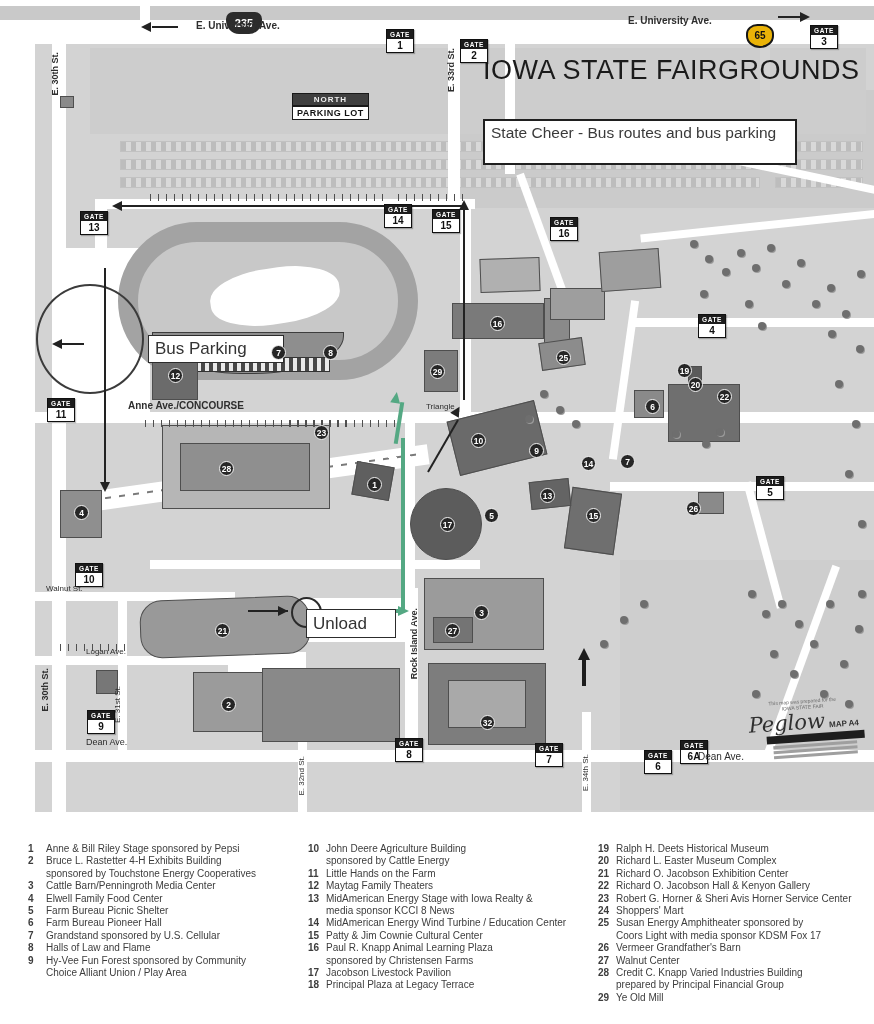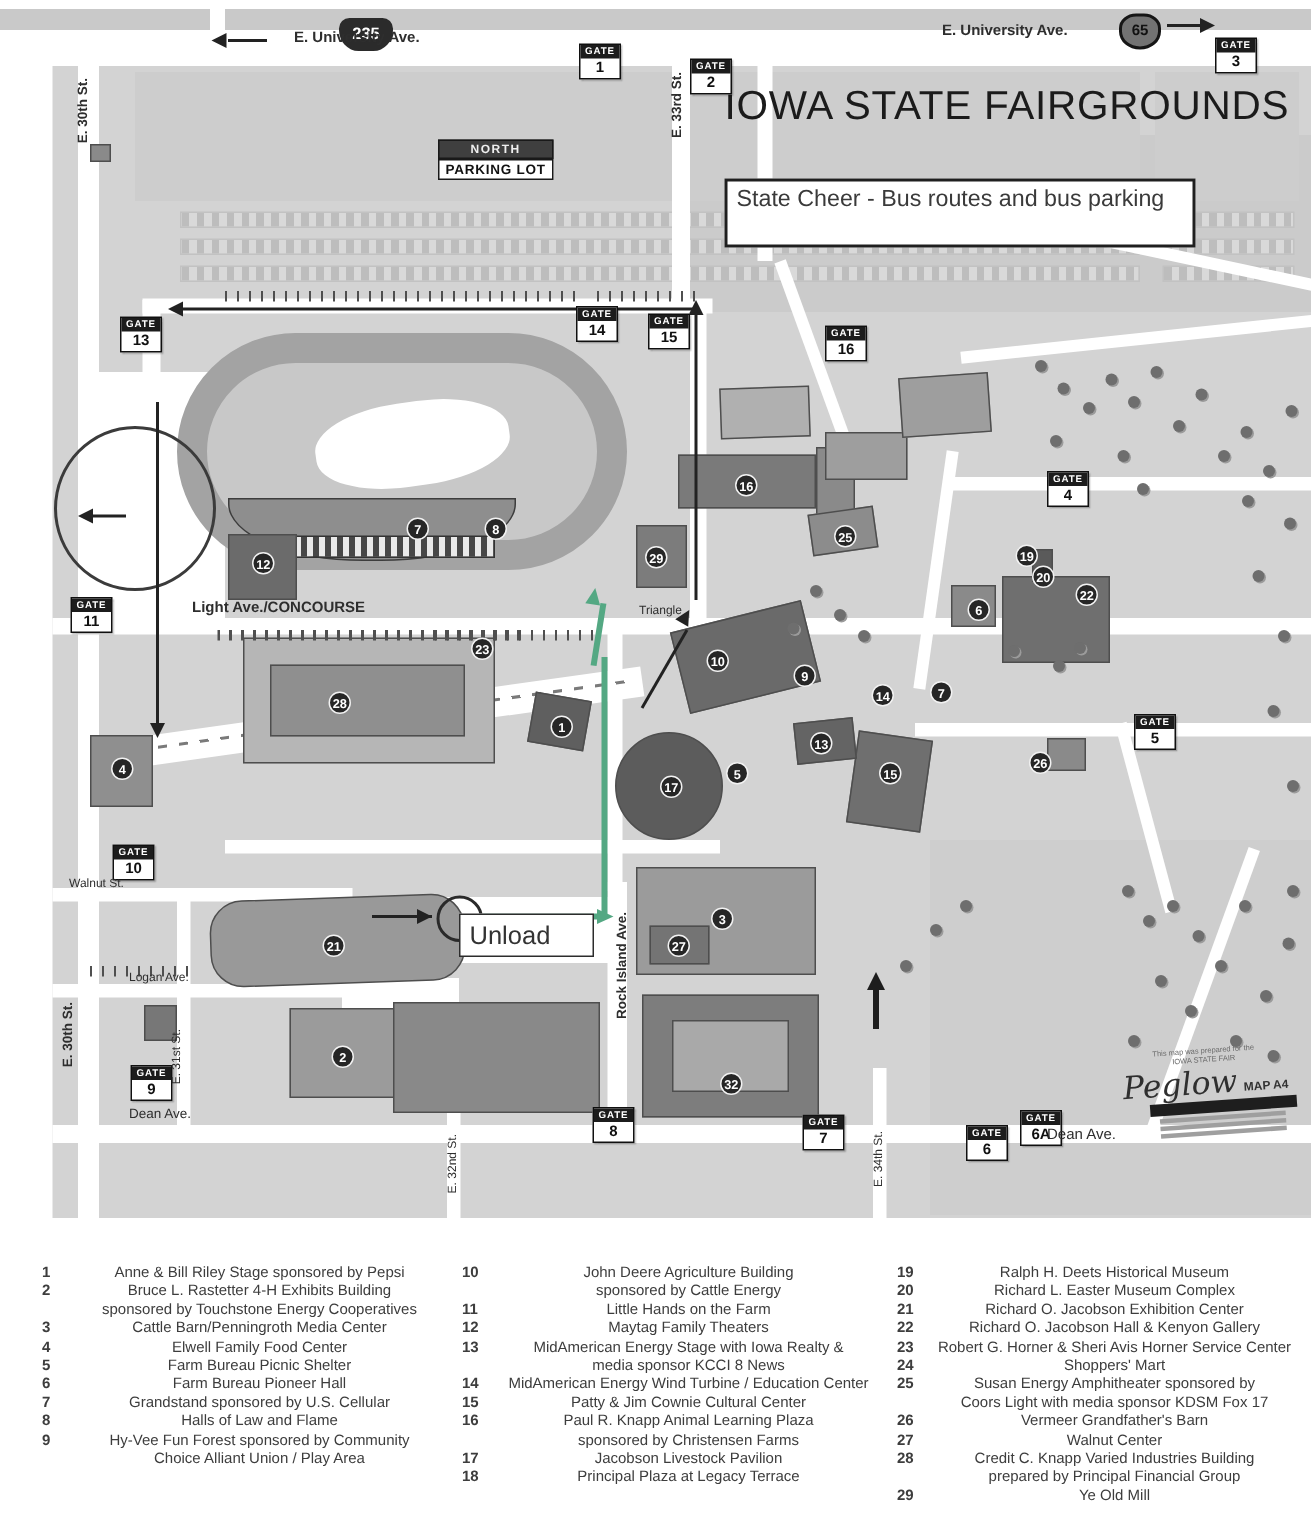--- a/index.html
+++ b/index.html
@@ -30,42 +30,42 @@
   .tri.down{border-left:5px solid transparent;border-right:5px solid transparent;border-top:10px solid #222;}
   .g-line{position:absolute;background:#54a883;}
   .tri.gup{border-left:5px solid transparent;border-right:5px solid transparent;border-bottom:11px solid #54a883;}
   .tri.gright{border-top:5px solid transparent;border-bottom:5px solid transparent;border-left:11px solid #54a883;}
   #title{position:absolute;left:483px;top:55px;font-size:27px;letter-spacing:.5px;color:#1b1b1b;font-weight:500;}
   #subtitle{position:absolute;left:483px;top:119px;width:314px;height:46px;background:#fff;border:2px solid #1f1f1f;color:#3a3a3a;font-size:15.5px;line-height:20px;padding:2px 6px;box-sizing:border-box;}
   #northlot{position:absolute;left:292px;top:93px;text-align:center;}
   #northlot .nl1{background:#3f3f3f;color:#efefef;font-size:8px;font-weight:bold;border:1px solid #191919;padding:1px 10px;letter-spacing:1px;}
   #northlot .nl2{background:#fff;color:#111;font-size:9px;font-weight:bold;border:1px solid #191919;padding:1px 4px;letter-spacing:.5px;}
   .shield-i{position:absolute;left:226px;top:12px;width:36px;height:22px;background:#2b2b2b;color:#fff;font-size:11px;font-weight:bold;text-align:center;line-height:22px;border-radius:7px 7px 13px 13px / 7px 7px 14px 14px;}
-  .shield-us{position:absolute;left:746px;top:9px;width:28px;height:24px;background:#737373;color:#111;border:2px solid #161616;font-size:10px;font-weight:bold;text-align:center;line-height:19px;border-radius:45% 45% 55% 55%;box-sizing:border-box;}
+  .shield-us{position:absolute;left:746px;top:24px;width:28px;height:24px;background:#eab308;color:#111;border:2px solid #161616;font-size:10px;font-weight:bold;text-align:center;line-height:19px;border-radius:45% 45% 55% 55%;box-sizing:border-box;}
   #circlenote{position:absolute;left:36px;top:284px;width:104px;height:106px;border:2px solid #3b3b3b;border-radius:50%;}
   #loopnote{position:absolute;left:291px;top:597px;width:27px;height:27px;border:2px solid #2a2a2a;border-radius:50%;}
   #track{position:absolute;left:118px;top:222px;width:300px;height:158px;border:20px solid #a3a3a3;border-radius:80px;background:#c8c8c8;box-sizing:border-box;}
   #infield{position:absolute;left:210px;top:268px;width:130px;height:56px;background:#fff;border-radius:45%;transform:rotate(-8deg);}
   #gstand{position:absolute;left:152px;top:332px;width:192px;height:42px;background:#8e8e8e;border:1px solid #3d3d3d;border-radius:0 0 90px 90px / 0 0 38px 38px;box-sizing:border-box;}
   #gstand-stripe{position:absolute;left:168px;top:357px;width:162px;height:15px;background:repeating-linear-gradient(90deg,#474747 0 4px,#e9e9e9 4px 8px);border:1px solid #333;box-sizing:border-box;}
   #monument{position:absolute;left:578px;top:648px;}
   #monument .pole{width:4px;height:26px;background:#1d1d1d;margin:0 auto;}
   #monument .tip{width:0;height:0;border-left:6px solid transparent;border-right:6px solid transparent;border-bottom:12px solid #1d1d1d;margin:0 auto;}
   #credit{position:absolute;left:738px;top:698px;width:132px;transform:rotate(-4deg);color:#6b6b6b;}
   #credit .c1{font-size:5px;text-align:center;line-height:6px;}
   #credit .logo-row{display:flex;align-items:baseline;justify-content:center;gap:4px;margin-top:2px;}
   #credit .script{font-family:"DejaVu Serif",serif;font-style:italic;font-size:21px;color:#2f2f2f;line-height:20px;}
   #credit .mapref{font-size:8px;font-weight:bold;color:#333;}
   #credit .bar{height:8px;background:#1e1e1e;margin:2px 6px 2px 28px;}
   #credit .gl{height:3px;background:#9f9f9f;margin:2px 14px 0 34px;}
   #legend{position:absolute;left:0;top:830px;width:874px;height:194px;background:#fff;color:#3d3d3d;}
   .lcol{position:absolute;top:13px;}
   .litem{display:flex;font-size:10px;line-height:12.4px;}
   .litem .ln{width:18px;font-weight:bold;flex-shrink:0;}
-  .litem .lt{flex:1;text-align:center;}
+  .litem .lt{flex:1;}
 </style>
 </head>
 <body>
 
 <div id="map">
   <div id="layer-blocks">
       <div style="position: absolute; left: 0px; top: 6px; width: 140px; height: 14px; background: rgb(201, 201, 201);"></div>
       <div style="position: absolute; left: 150px; top: 6px; width: 724px; height: 14px; background: rgb(201, 201, 201);"></div>
       <div style="position: absolute; left: 35px; top: 44px; width: 839px; height: 768px; background: rgb(211, 211, 211);"></div>
       <div style="position: absolute; left: 460px; top: 90px; width: 414px; height: 118px; background: rgb(203, 203, 203);"></div>
@@ -236,20 +236,21 @@
       <div class="tip"></div>
       <div class="pole"></div>
     </div>
 
   <div id="subtitle">State Cheer - Bus routes and bus parking</div>
   <div id="title">IOWA STATE FAIRGROUNDS</div>
   <div id="northlot">
     <div class="nl1">NORTH</div>
     <div class="nl2">PARKING LOT</div>
   </div>
+  <div class="labelbox" style="left:148px;top:335px;width:136px;height:28px;font-size:17px;">Bus Parking</div>
   <div class="labelbox" style="left:306px;top:609px;width:90px;height:29px;font-size:17px;">Unload</div>
 
   <div id="layer-gates">
       <div class="gate" style="left: 386px; top: 29px;">
         <div class="gt">GATE</div>
         <div class="gn">1</div>
       </div>
       <div class="gate" style="left: 460px; top: 39px;">
         <div class="gt">GATE</div>
         <div class="gn">2</div>
@@ -344,21 +345,21 @@
   <div id="layer-slabels">
       <div class="slabel" style="left: 196px; top: 20px; font-size: 10px; font-weight: bold;">E. University Ave.</div>
       <div class="slabel" style="left: 628px; top: 15px; font-size: 10px; font-weight: bold;">E. University Ave.</div>
       <div class="slabel v" style="left: 50px; top: 52px; font-size: 9px; font-weight: bold;">E. 30th St.</div>
       <div class="slabel v" style="left: 40px; top: 668px; font-size: 9px; font-weight: bold;">E. 30th St.</div>
       <div class="slabel v" style="left: 446px; top: 48px; font-size: 9px; font-weight: bold;">E. 33rd St.</div>
       <div class="slabel v" style="left: 113px; top: 686px; font-size: 8px; font-weight: normal;">E. 31st St.</div>
       <div class="slabel v" style="left: 297px; top: 756px; font-size: 8px; font-weight: normal;">E. 32nd St.</div>
       <div class="slabel v" style="left: 581px; top: 754px; font-size: 8px; font-weight: normal;">E. 34th St.</div>
       <div class="slabel v" style="left: 409px; top: 608px; font-size: 9px; font-weight: bold;">Rock Island Ave.</div>
-      <div class="slabel" style="left: 128px; top: 400px; font-size: 10px; font-weight: bold;">Light Ave./CONCOURSE</div>
+      <div class="slabel" style="left: 128px; top: 400px; font-size: 10px; font-weight: bold;">Anne Ave./CONCOURSE</div>
       <div class="slabel" style="left: 46px; top: 584px; font-size: 8px; font-weight: normal;">Walnut St.</div>
       <div class="slabel" style="left: 86px; top: 647px; font-size: 8px; font-weight: normal;">Logan Ave.</div>
       <div class="slabel" style="left: 86px; top: 737px; font-size: 9px; font-weight: normal;">Dean Ave.</div>
       <div class="slabel" style="left: 698px; top: 751px; font-size: 10px; font-weight: normal;">Dean Ave.</div>
       <div class="slabel" style="left: 426px; top: 402px; font-size: 8px; font-weight: normal;">Triangle</div>
     </div>
 
   <div id="credit">
     <div class="c1">This map was prepared for the</div>
     <div class="c1">IOWA STATE FAIR</div>

